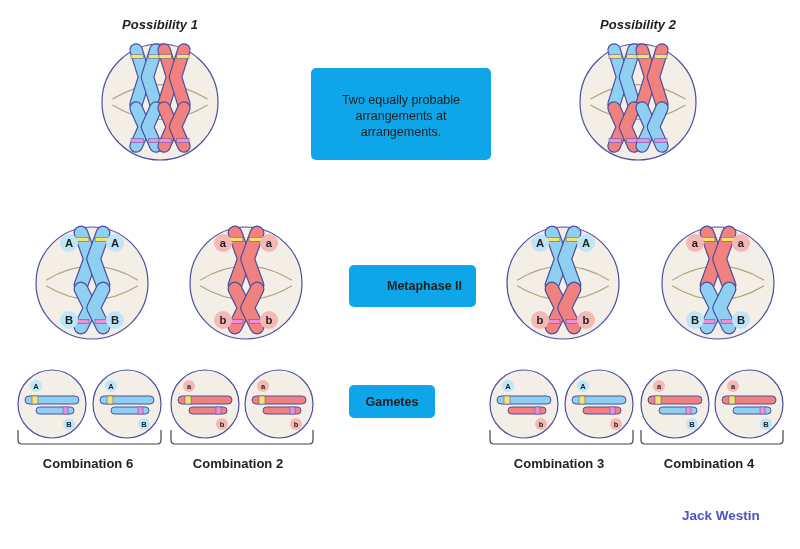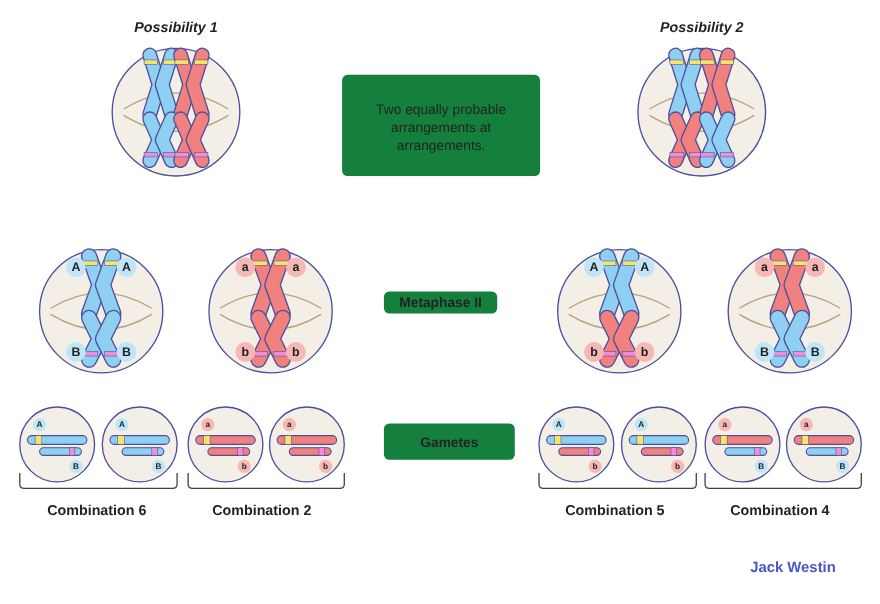--- a/index.html
+++ b/index.html
@@ -1,39 +1,39 @@
 <!DOCTYPE html>
 <html><head>
 <meta charset="utf-8">
 <style>
   html,body{margin:0;padding:0;background:#ffffff;}
   body{width:800px;height:549px;position:relative;overflow:hidden;font-family:"Liberation Sans",sans-serif;color:#1e1e1e;}
   .abs{position:absolute;text-align:center;}
   .title{font-size:13px;font-weight:bold;color:#222;text-align:center;font-style:italic;}
-  .box{background:#15803d;border-radius:5px;text-align:center;color:#222;}
+  .box{background:#0ea5e9;border-radius:5px;text-align:center;color:#222;}
   .explain{left:311px;top:68px;width:180px;height:92px;font-size:12.5px;line-height:16px;padding-top:4px;box-sizing:border-box;display:flex;flex-direction:column;justify-content:center;}
   .stage{font-size:12.5px;font-weight:bold;display:flex;align-items:center;justify-content:center;}
   .combo{font-size:13px;font-weight:bold;color:#222;text-align:center;width:140px;}
   .brand{left:682px;top:508px;font-size:13.5px;font-weight:bold;color:#4a55c4;}
   svg{position:absolute;left:0;top:0;}
 </style>
 </head>
 <body>
 
 <div class="abs title" style="left:100px;top:17px;width:120px;">Possibility 1</div>
 <div class="abs title" style="left:578px;top:17px;width:120px;">Possibility 2</div>
 
 <div class="abs box explain">
   <div>Two equally probable</div>
   <div>arrangements at</div>
   <div>arrangements.</div>
 </div>
 
-<div class="abs box stage" style="left:349px;top:265px;width:103px;height:20px;">Metaphase II</div>
-<div class="abs box stage" style="left:349px;top:385px;width:119px;height:33px;">Gametes</div>
+<div class="abs box stage" style="left:349px;top:265px;width:103px;height:42px;padding-left:24px;">Metaphase II</div>
+<div class="abs box stage" style="left:349px;top:385px;width:86px;height:33px;">Gametes</div>
 
 <svg id="diagram" width="800" height="549" viewBox="0 0 800 549">
     <g>
       <circle cx="160" cy="102" r="58" fill="#f3efe6" stroke="#4b4f9e" stroke-width="1.2"></circle>
       <path d="M112.44 99.1 Q160 70.1 207.56 99.1" fill="none" stroke="#b3a47c" stroke-width="1.2"></path>
       <path d="M112.44 104.9 Q160 133.9 207.56 104.9" fill="none" stroke="#b3a47c" stroke-width="1.2"></path>
       <g>
         <path d="M136.1 50 L144.56 77 L136.1 104" fill="none" stroke="#4b4f9e" stroke-width="13.56" stroke-linecap="round" stroke-linejoin="round"></path>
         <path d="M136.1 50 L144.56 77 L136.1 104" fill="none" stroke="#8fd0f2" stroke-width="11.16" stroke-linecap="round" stroke-linejoin="round"></path>
         <rect x="130.99519999999998" y="54.48" width="12.24" height="4" fill="#f5e36a" stroke="#4b4f9e" stroke-width="0.5"></rect>
@@ -372,16 +372,16 @@
       <g>
         <circle cx="766" cy="424" r="6" fill="#bfe6f8"></circle>
         <text x="766" y="426.52" text-anchor="middle" font-size="7.5" font-weight="bold" font-family="Liberation Sans, sans-serif" fill="#222">B</text>
       </g>
     </g>
     <path d="M641 430 L641 440 Q641 444 645 444 L779 444 Q783 444 783 440 L783 430" fill="none" stroke="#444" stroke-width="1.2"></path>
   </svg>
 
 <div class="abs combo" style="left:18px;top:456px;">Combination 6</div>
 <div class="abs combo" style="left:168px;top:456px;">Combination 2</div>
-<div class="abs combo" style="left:489px;top:456px;">Combination 5</div>
+<div class="abs combo" style="left:489px;top:456px;">Combination 3</div>
 <div class="abs combo" style="left:639px;top:456px;">Combination 4</div>
 
 <div class="abs brand">Jack Westin</div>
 
 </body></html>

